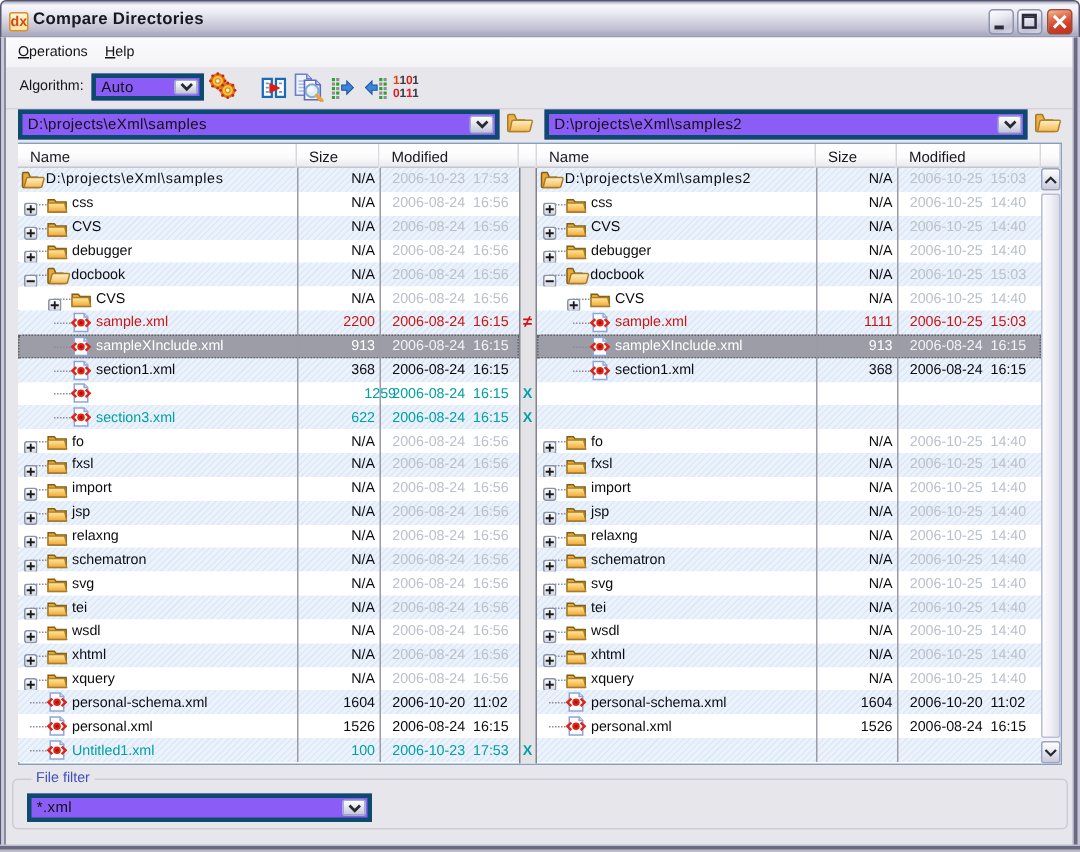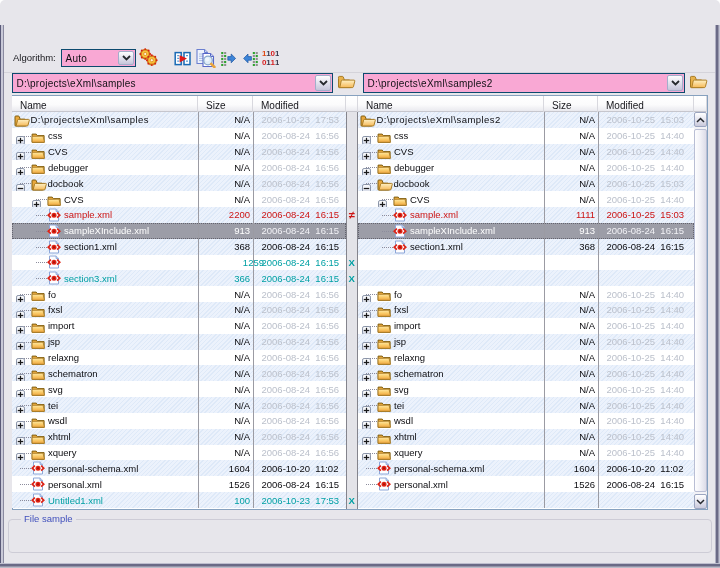--- a/index.html
+++ b/index.html
@@ -28,21 +28,21 @@
 .wbtn.cls { background:linear-gradient(165deg, #f2bb96 0%, #e26a4a 35%, #cf3f28 65%, #bd3420 100%); border-color:#9a4c34; }
 
 #menubar { position:absolute; left:4px; top:25px; width:712px; height:20px;
   background:linear-gradient(#fcfcfe, #f3f3f7); }
 .mitem { position:absolute; top:4px; font-size:9.5px; color:#131318; }
 .mitem u { text-decoration:underline; text-underline-offset:1px; }
 
 #toolbar { position:absolute; left:4px; top:45px; width:712px; height:28px; background:#e7e6eb;
   border-bottom:1px solid #d4d3da; }
 .tlabel { position:absolute; font-size:9.5px; color:#17171c;text-align:right; }
-.combo { position:absolute; background:#f9a8d4; border:1px solid #0c4a6e; }
+.combo { position:absolute; background:#8b5cf6; border:3px solid #0c4a6e; }
 .combo .txt { position:absolute; left:3.5px; top:0; bottom:0; display:flex; align-items:center; font-size:10px; color:#101014; letter-spacing:0.25px; }
 .cbtn { position:absolute; right:1px; top:1px; bottom:1px; width:16px;
   background:linear-gradient(#fefefe, #dcdcea 60%, #c6c6da); border:1px solid #a3aecb; border-radius:2px;
   display:flex; align-items:center; justify-content:center; }
 
 #tablebox { position:absolute; left:12px; top:95px; width:696.0px; height:415px;
   background:#fff; border:1px solid #86a1bf; }
 .hcell { position:absolute; top:96px; height:16px;
   background:linear-gradient(#ffffff 0%, #fbfbfc 55%, #ebebf0 90%, #e4e4ea 100%);
   border-right:1px solid #d8d8de; box-shadow:inset 0 -1px 0 #c6c6cd; }
@@ -97,20 +97,41 @@
  <stop offset="0" stop-color="#fef1c4"></stop>
         <stop offset="1" stop-color="#f6b958"></stop>
 </linearGradient>
 <linearGradient id="tgrad" x1="0" y1="0" x2="0" y2="1">
  <stop offset="0" stop-color="#ffffff"></stop>
         <stop offset="1" stop-color="#ced4e2"></stop>
 </linearGradient>
 </defs>
   </svg>
 <div id="win">
+ <div id="titlebar">
+   <div id="title-ico">dx</div>
+   <div id="title-text">Compare Directories</div>
+   <div class="wbtn sil" style="left:658px">
+     <svg width="15" height="15" viewBox="0 0 15 15">
+          <rect x="3" y="10" width="6.2" height="2.6" fill="#2b2b3d"></rect>
+        </svg></div>
+   <div class="wbtn sil" style="left:677px">
+     <svg width="15" height="15" viewBox="0 0 15 15">
+          <rect x="3" y="3" width="8.4" height="8.4" fill="none" stroke="#2b2b3d" stroke-width="1.7"></rect>
+          <path d="M3 4.4 h8.4" stroke="#2b2b3d" stroke-width="1.2"></path>
+        </svg></div>
+   <div class="wbtn cls" style="left:697px">
+     <svg width="15" height="15" viewBox="0 0 15 15">
+          <path d="M3.6 3.6 L11.4 11.4 M11.4 3.6 L3.6 11.4" stroke="#fff" stroke-width="2"></path>
+        </svg></div>
+ </div>
+ <div id="menubar">
+   <span class="mitem" style="left:8px"><u>O</u>perations</span>
+   <span class="mitem" style="left:66px"><u>H</u>elp</span>
+ </div>
  <div id="toolbar">
    <span class="tlabel" style="left:9px;top:7px">Algorithm:</span>
  </div>
  <div class="combo" style="left:61px;top:49px;width:75px;height:18px">
    <span class="txt">Auto</span>
       <span class="cbtn">
         <svg width="9" height="6" viewBox="0 0 9 6">
           <path d="M1 1 L4.5 4.5 L8 1" stroke="#26292e" stroke-width="1.8" fill="none"></path>
         </svg>
       </span>
@@ -372,21 +393,21 @@
 <div class="tdot-h" style="left:36px;top:278.32px;width:11px"></div>
 <div class="abs" style="left:47px;top:271.32px"><svg width="14" height="14" viewBox="0 0 14 14">
         <path d="M2.5 1 L9.1 1 L11.5 3.4 L11.5 13 L2.5 13 Z" fill="#fdfdff" stroke="#8CA6D8" stroke-width="1"></path>
         <path d="M9.1 1 L9.1 3.4 L11.5 3.4" fill="#dde6f6" stroke="#8CA6D8" stroke-width="1"></path>
         <path d="M3.9 4.7 L1.2 7.2 L3.9 9.7" stroke="#e02314" stroke-width="1.6" fill="none"></path>
         <path d="M10.1 4.7 L12.8 7.2 L10.1 9.7" stroke="#e02314" stroke-width="1.6" fill="none"></path>
         <circle cx="7" cy="7.2" r="2.5" fill="#e02314"></circle>
         <circle cx="7" cy="7.2" r="1" fill="#a51208"></circle>
       </svg></div>
 <div class="ct tteal" style="left:64px;top:270.4px;height:15.84px">section3.xml</div>
-<div class="ct cr tteal" style="left:198px;top:270.4px;width:52px;height:15.84px">366</div>
+<div class="ct cr tteal" style="left:198px;top:270.4px;width:52px;height:15.84px">622</div>
 <div class="ct dt tteal" style="left:261.5px;top:270.4px;height:15.84px">2006-08-24&nbsp;&nbsp;16:15</div>
 <div class="row plain" style="left:12px;top:286.24px;width:333.5px"></div>
 <div class="tdot-h" style="left:20px;top:294.16px;width:11px"></div>
 <div class="abs" style="left:16px;top:289.66px"><svg width="9" height="9" viewBox="0 0 9 9">
         <rect x="0.5" y="0.5" width="8" height="8" rx="1.6" fill="url(#tgrad)" stroke="#8a94a8"></rect>
         <path d="M1.8 4.5 L7.2 4.5" stroke="#1a1a1a" stroke-width="1.2"></path>
         <path d="M4.5 1.8 L4.5 7.2" stroke="#1a1a1a" stroke-width="1.2"></path>
       </svg></div>
 <div class="abs" style="left:31px;top:288.16px"><svg width="15" height="13" viewBox="0 0 15 13">
         <path d="M1.1 3.1 L5.2 3.1 L6.4 4.6 L13.1 4.6 L13.1 11.3 L1.1 11.3 Z" fill="#e9a83d" stroke="#7f5e12" stroke-width="1"></path>
@@ -891,17 +912,25 @@
         </svg>
       </div>
    <div id="sthumb"></div>
    <div class="sbtn" style="bottom:0px">
         <svg width="9" height="6" viewBox="0 0 9 6">
           <path d="M1 1 L4.5 4.5 L8 1" stroke="#26292e" stroke-width="1.5" fill="none"></path>
         </svg>
       </div>
  </div>
  <div id="gbox"></div>
- <div id="gbox-label">File sample</div>
+ <div id="gbox-label">File filter</div>
+ <div class="combo" style="left:18px;top:529px;width:230px;height:19px">
+   <span class="txt">*.xml</span>
+      <span class="cbtn">
+        <svg width="9" height="6" viewBox="0 0 9 6">
+          <path d="M1 1 L4.5 4.5 L8 1" stroke="#26292e" stroke-width="1.8" fill="none"></path>
+        </svg>
+      </span>
+    </div>
  <div id="bl"></div>
  <div id="br"></div>
  <div id="bb"></div>
 </div>
 
 </body></html>

